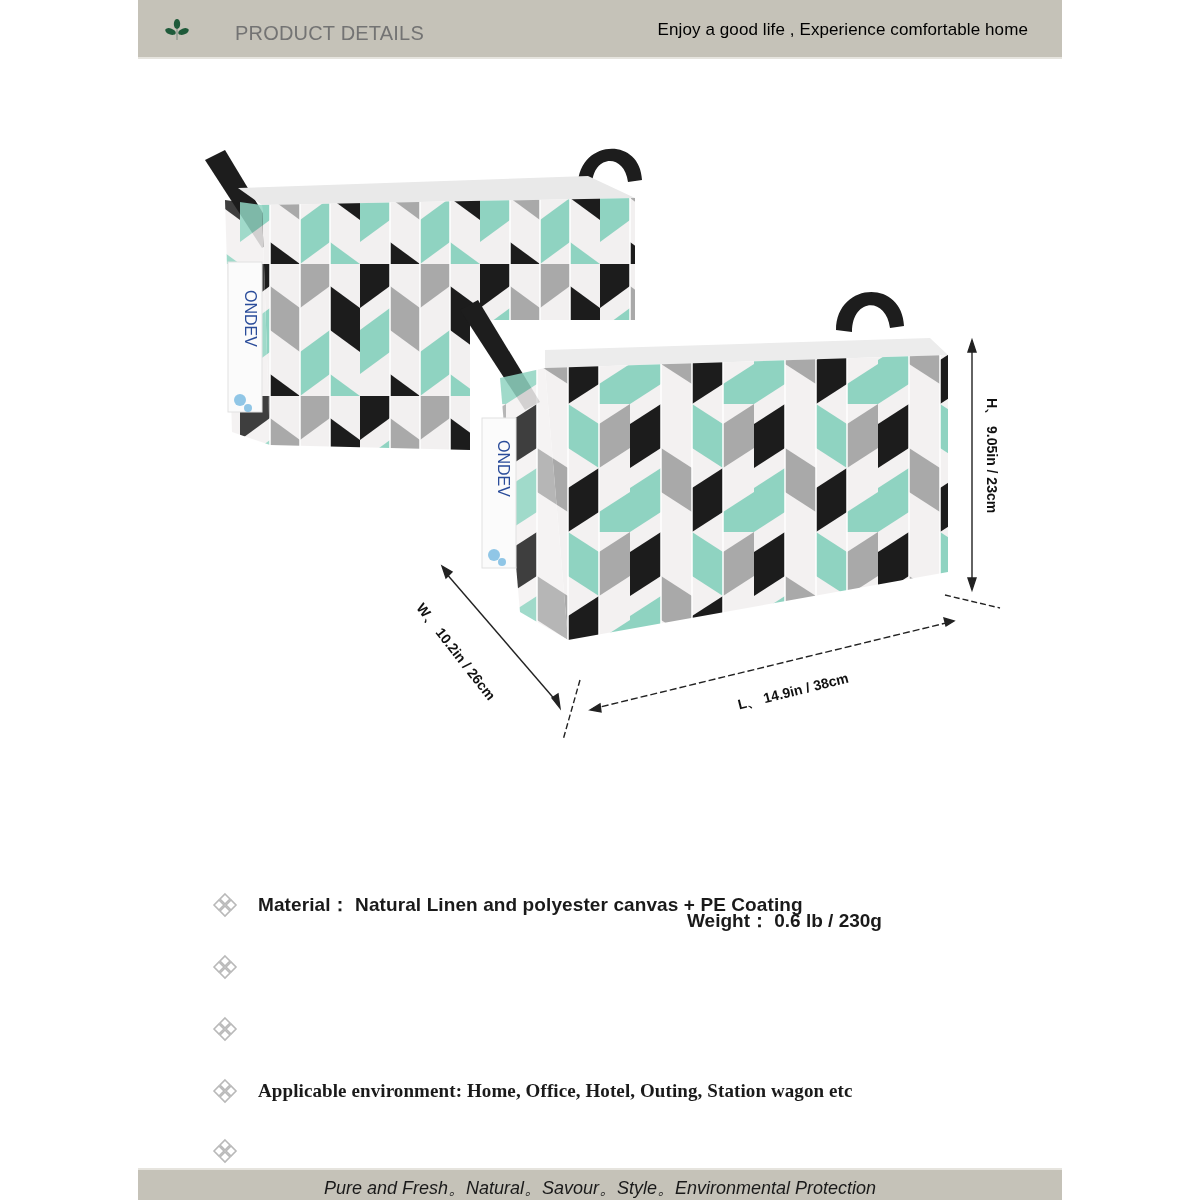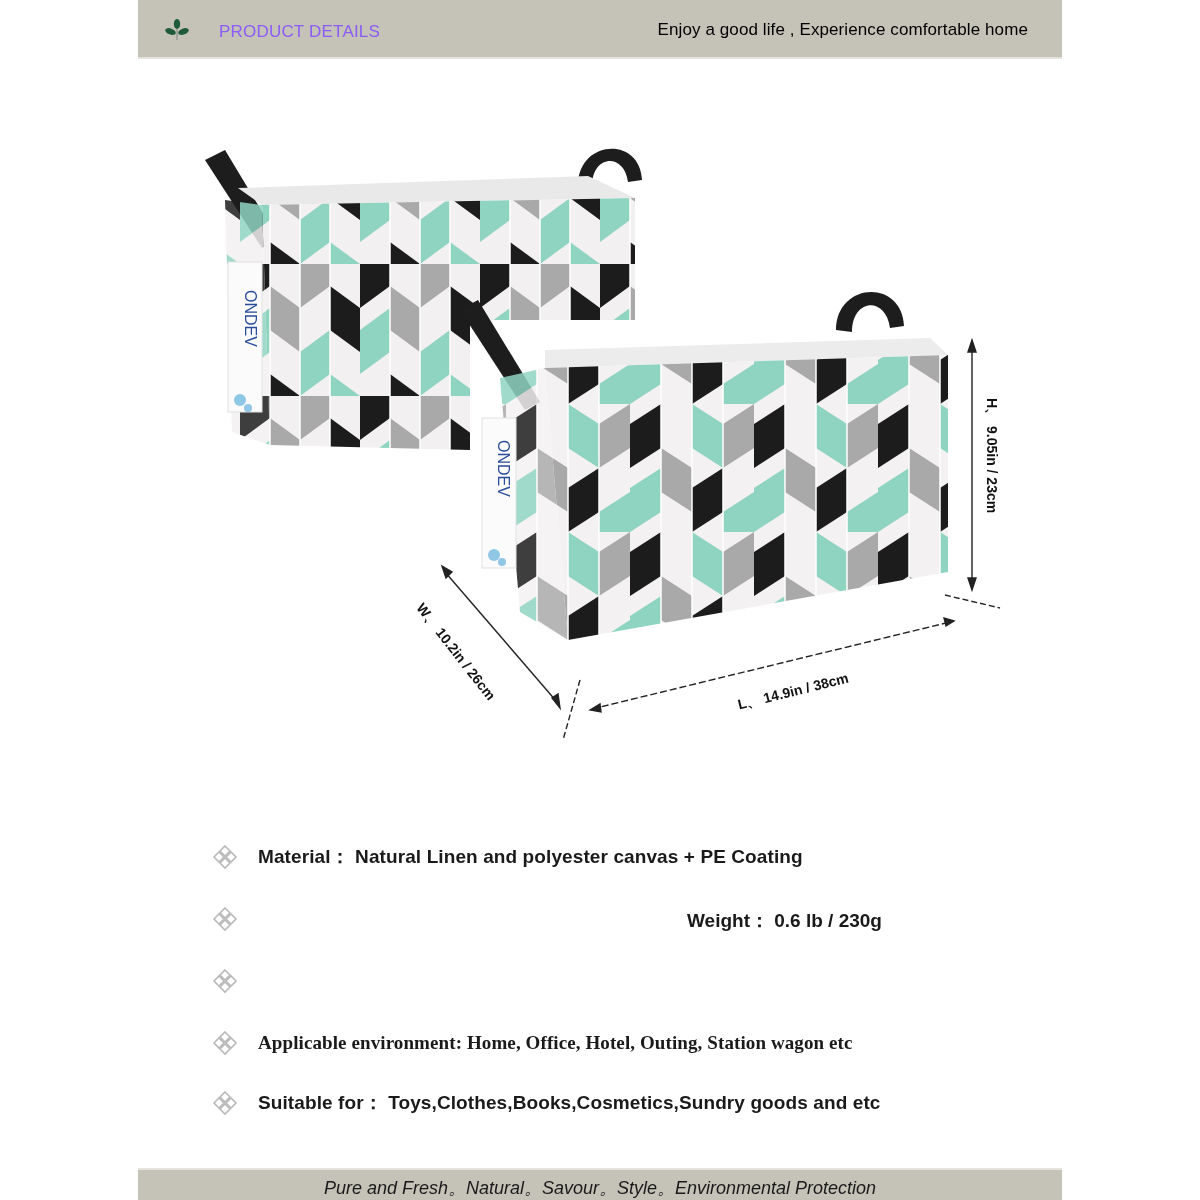--- a/index.html
+++ b/index.html
@@ -3,31 +3,31 @@
 <meta charset="utf-8">
 <style>
   html, body { margin: 0; padding: 0; background: #ffffff; }
   body { width: 1200px; height: 1200px; position: relative; overflow: hidden; font-family: "Liberation Sans", sans-serif; }
   .header-bar {
     position: absolute; left: 138px; top: 0; width: 924px; height: 57px;
     background: #c5c2b8; border-bottom: 2px solid #e6e4de;
   }
   .header-icon { position: absolute; left: 164px; top: 16px; width: 26px; height: 26px; }
   .header-title {
-    position: absolute; left: 219px; top: 22px; font-size: 17px; color: #8b5cf6; letter-spacing: 0.2px;
+    position: absolute; left: 235px; top: 22px; font-size: 20px; color: #737373; letter-spacing: 0.2px;
   }
   .header-tagline {
     position: absolute; right: 172px; top: 20px; font-size: 17px; color: #000000; letter-spacing: 0.1px;
   }
   .dim-label {
     position: absolute; font-weight: bold; font-size: 14px; color: #111; white-space: nowrap;
     font-family: "Liberation Sans", sans-serif; transform-origin: left top;
   }
   .specs { position: absolute; left: 0; top: 0; }
-  .spec-row { position: absolute; left: 210px; height: 30px; display: flex; align-items: center; }
+  .spec-row { position: absolute; left: 210px; height: 30px; display: flex; align-items: center; margin-top: 48px; }
   .bullet-icon { width: 30px; height: 30px; margin-right: 18px; }
   .spec-text { font-size: 19px; font-weight: bold; color: #1a1a1a; white-space: nowrap; letter-spacing: 0.1px; }
   .spec-weight { position: absolute; left: 687px; font-size: 19px; font-weight: bold; color: #1a1a1a; white-space: nowrap; }
   .footer-bar {
     position: absolute; left: 138px; top: 1168px; width: 924px; height: 32px;
     background: #c5c2b8; border-top: 2px solid #e6e4de;
   }
   .footer-text {
     position: absolute; left: 0; width: 924px; top: 6px; text-align: center; font-size: 18px; color: #1a1a1a; font-style: italic;
   }
@@ -184,19 +184,18 @@
 
   <div class="spec-row" style="top:1088px;">
     <svg class="bullet-icon" viewBox="0 0 30 30">
       <g fill="none" stroke="#b9b9b9" stroke-width="1.6">
         <path d="M15 4 L20 9 L15 14 L10 9 Z"></path>
           <path d="M15 16 L20 21 L15 26 L10 21 Z"></path>
         <path d="M4 15 L9 10 L14 15 L9 20 Z"></path>
           <path d="M16 15 L21 10 L26 15 L21 20 Z"></path>
       </g>
     </svg>
-    <span class="spec-text">Suitable for： Toys,Clothes,Books,Cosmetics,Sundry goods and etc</span>
   </div>
 </div>
 
 <div class="footer-bar">
   <div class="footer-text">Pure and Fresh。Natural。Savour。Style。Environmental Protection</div>
 </div>
 
 </body></html>

